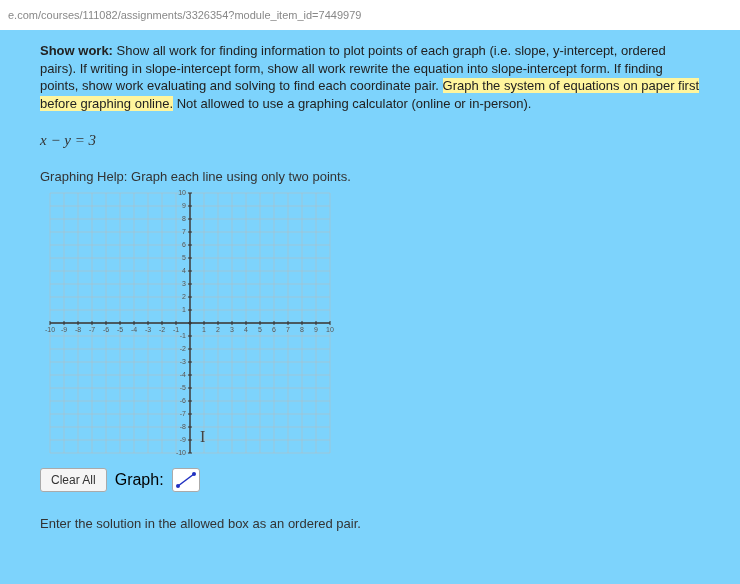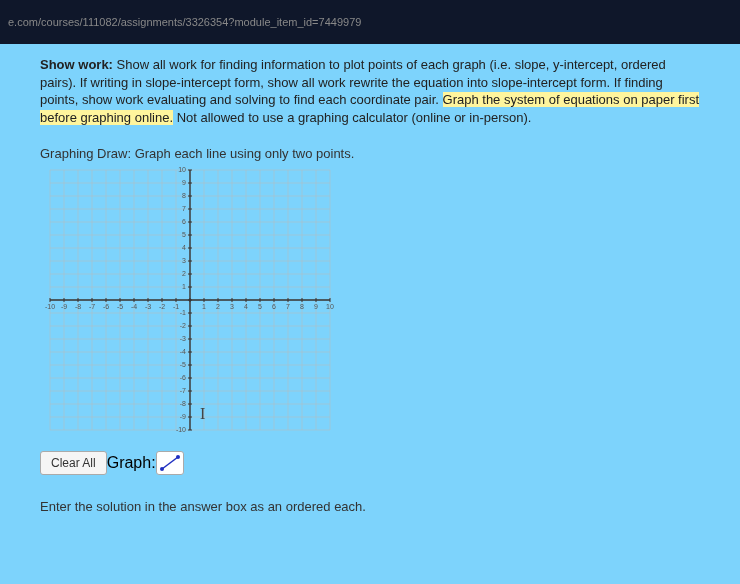--- a/index.html
+++ b/index.html
@@ -7,22 +7,22 @@
     font-family: Arial, Helvetica, sans-serif;
     background: #e8e8e8;
     width: 740px;
     height: 584px;
     overflow: hidden;
     position: relative;
   }
   .url-bar {
     font-size: 11px;
     color: #888;
-    padding: 16px 8px;
-    background: #0f172a;
+    padding: 9px 8px;
+    background: #ffffff;
     font-family: Arial;
   }
   .content {
     padding: 12px 40px 10px 40px;
     background: #7dd3fc;
     height: calc(100% - 20px);
   }
   .instructions {
     font-size: 13px;
     line-height: 1.35;
@@ -44,24 +44,23 @@
     color: #333;
     margin-bottom: 4px;
   }
   .graph-wrap {
     position: relative;
     width: 300px;
     height: 280px;
   }
   svg.grid { display:block; }
   .buttons {
-    margin-top: 6px;
     display: flex;
     align-items: center;
-    gap: 0;
+    gap: 8px;
   }
   button {
     font-size: 12px;
     padding: 4px 10px;
     background: #f5f5f5;
     border: 1px solid #aaa;
     border-radius: 3px;
     cursor: pointer;
     color: #333;
   }
@@ -93,23 +92,24 @@
 <div class="content">
 
   <div class="instructions">
     <b>Show work:</b>
     <span>Show all work for finding information to plot points of each graph (i.e. slope, y-intercept, ordered pairs).  If writing in slope-intercept form, show all work rewrite the equation into slope-intercept form.  If finding points, show work evaluating and solving to find each coordinate pair. </span>
     <span class="hl">Graph the system of equations on paper first before graphing online.</span>
     <span>  Not allowed to use a graphing calculator (online or in-person).</span>
   </div>
 
   <div class="equations">
-  </div>
-
-  <div class="graph-help">Graphing Draw:  Graph each line using only two points.</div>
+    <div class="eq">x − y = 3</div>
+  </div>
+
+  <div class="graph-help">Graphing Help:  Graph each line using only two points.</div>
 
   <div class="graph-wrap">
     <svg class="grid" width="300" height="270" viewBox="0 0 300 270">
       <g id="gridlines">
           <line x1="10" x2="10" y1="5" y2="265" stroke="#bbb" stroke-width="0.5"></line>
           <line x1="24" x2="24" y1="5" y2="265" stroke="#bbb" stroke-width="0.5"></line>
           <line x1="38" x2="38" y1="5" y2="265" stroke="#bbb" stroke-width="0.5"></line>
           <line x1="52" x2="52" y1="5" y2="265" stroke="#bbb" stroke-width="0.5"></line>
           <line x1="66" x2="66" y1="5" y2="265" stroke="#bbb" stroke-width="0.5"></line>
           <line x1="80" x2="80" y1="5" y2="265" stroke="#bbb" stroke-width="0.5"></line>
@@ -245,15 +245,15 @@
     <span>Graph:</span>
     <span class="draw-tool">
       <svg width="22" height="18">
         <line x1="3" y1="15" x2="19" y2="3" stroke="#2030c0" stroke-width="1.5"></line>
         <circle cx="3" cy="15" r="2" fill="#2030c0"></circle>
         <circle cx="19" cy="3" r="2" fill="#2030c0"></circle>
       </svg>
     </span>
   </div>
 
-  <div class="solution-text">Enter the solution in the answer box as an ordered each.</div>
+  <div class="solution-text">Enter the solution in the allowed box as an ordered pair.</div>
 
 </div>
 
 </body></html>

